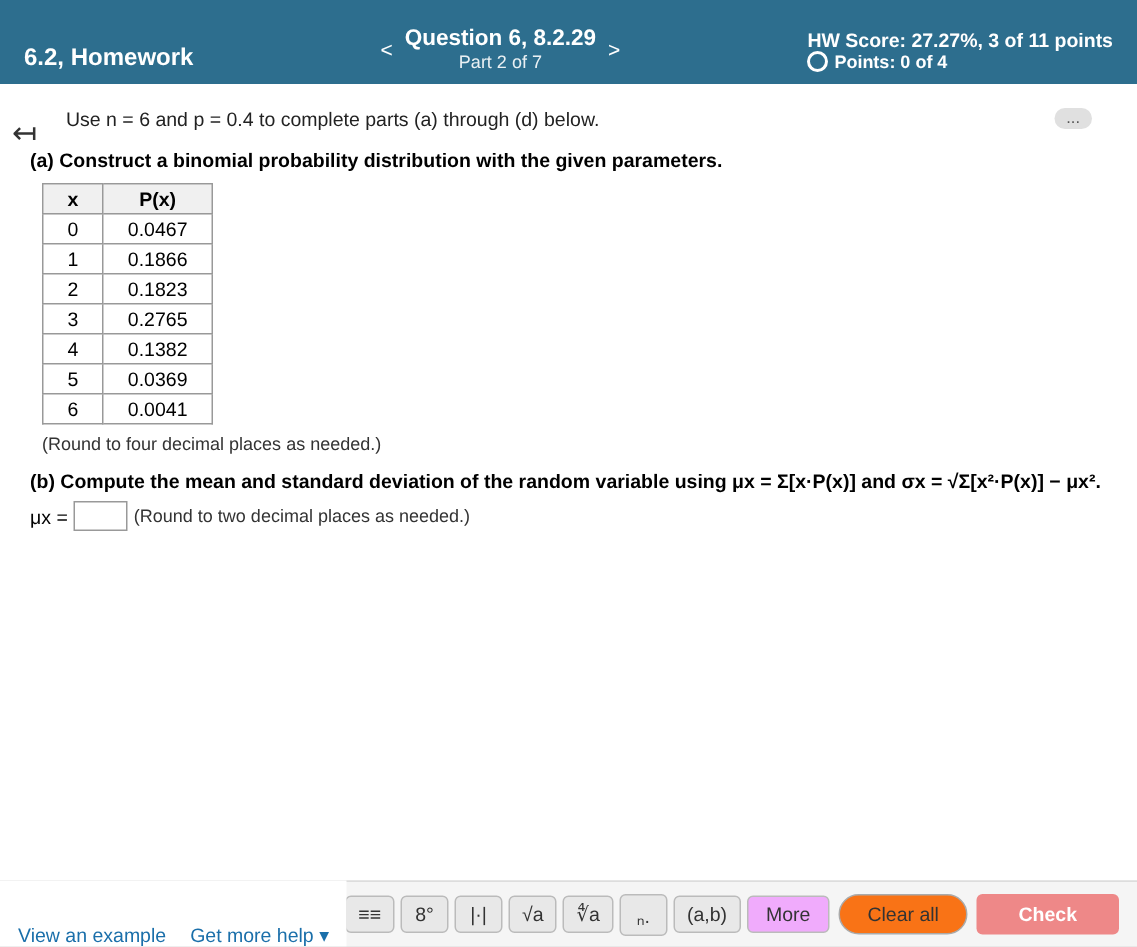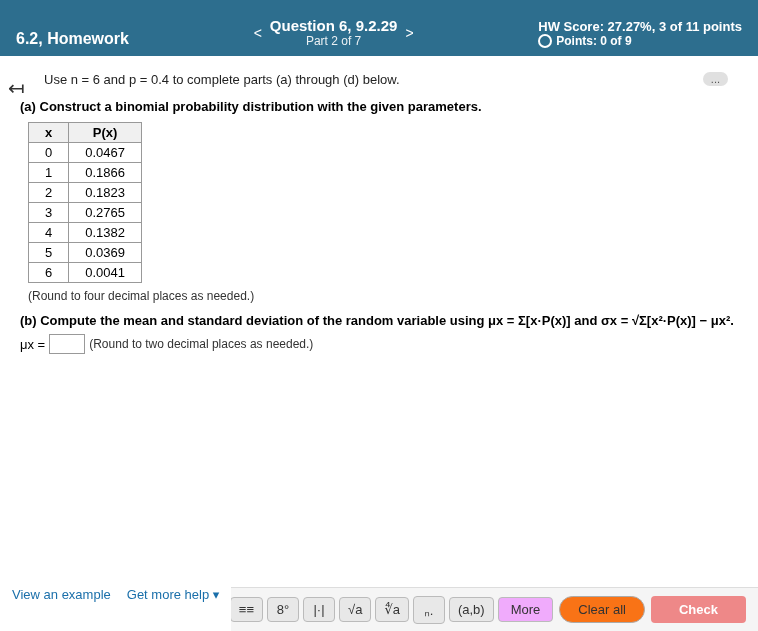--- a/index.html
+++ b/index.html
@@ -228,50 +228,50 @@
       font-weight: bold;
     }
 
     .footer-links {
       position: absolute;
       bottom: 0;
       left: 0;
       background: white;
       height: 44px;
       display: flex;
-      align-items: flex-start;
+      align-items: flex-end;
       padding: 0 12px;
       gap: 16px;
       font-size: 13px;
     }
 
     .footer-link {
       color: #1a6faa;
       cursor: pointer;
       text-decoration: none;
     }
   </style>
 </head>
 <body>
 
 <div class="header">
   <div class="header-left">6.2, Homework</div>
   <div class="header-nav">
     <span class="nav-arrow">&lt;</span>
     <div class="header-center">
-      <div class="question-title">Question 6, 9.2.29</div>
+      <div class="question-title">Question 6, 8.2.29</div>
       <div class="part-label">Part 2 of 7</div>
     </div>
     <span class="nav-arrow">&gt;</span>
   </div>
   <div class="header-right">
     <div class="hw-score">HW Score: 27.27%, 3 of 11 points</div>
     <div class="points">
       <span class="circle-icon"></span>
-      <span>Points: 0 of 9</span>
+      <span>Points: 0 of 4</span>
     </div>
   </div>
 </div>
 
 <div class="main-content">
   <span class="back-arrow">↤</span>
 
   <div class="instruction-text">
     <span>Use n = 6 and p = 0.4 to complete parts (a) through (d) below.</span>
     <span class="expand-dots">...</span>

